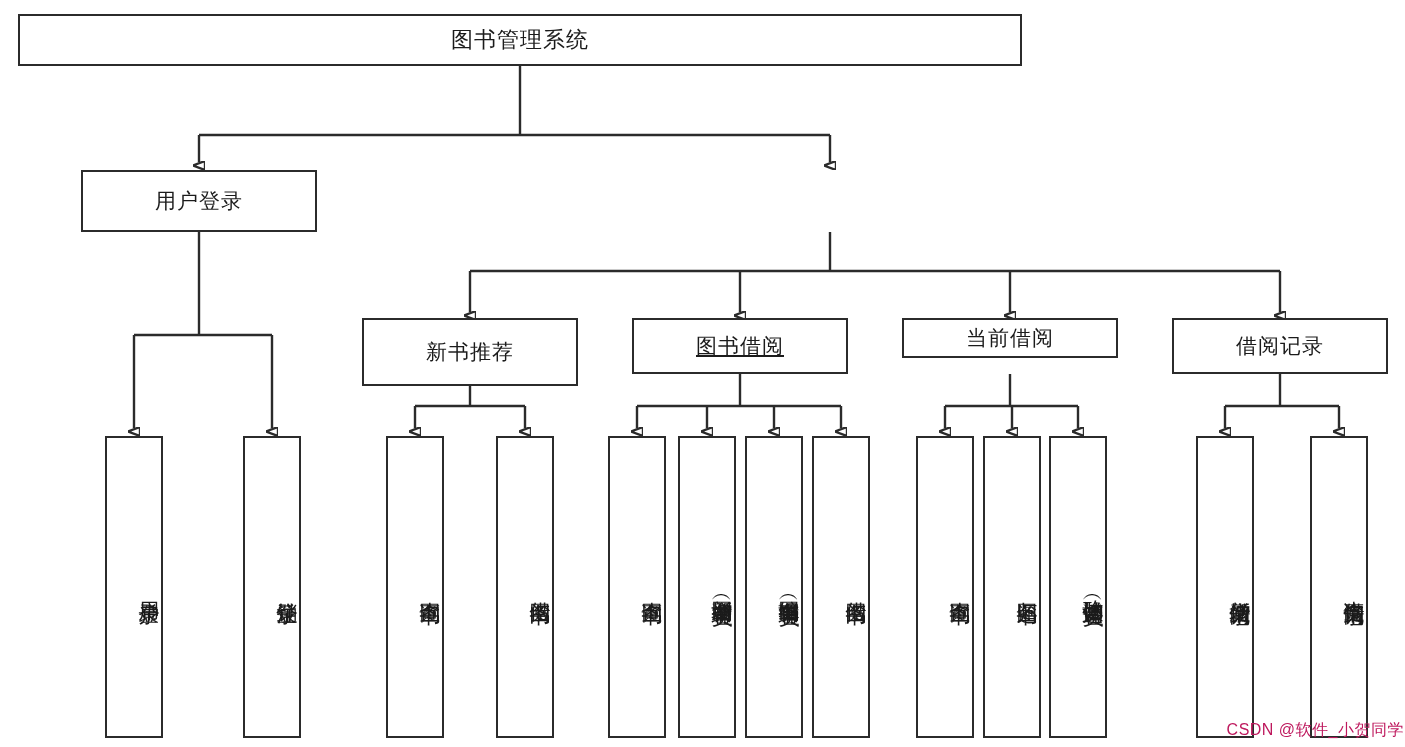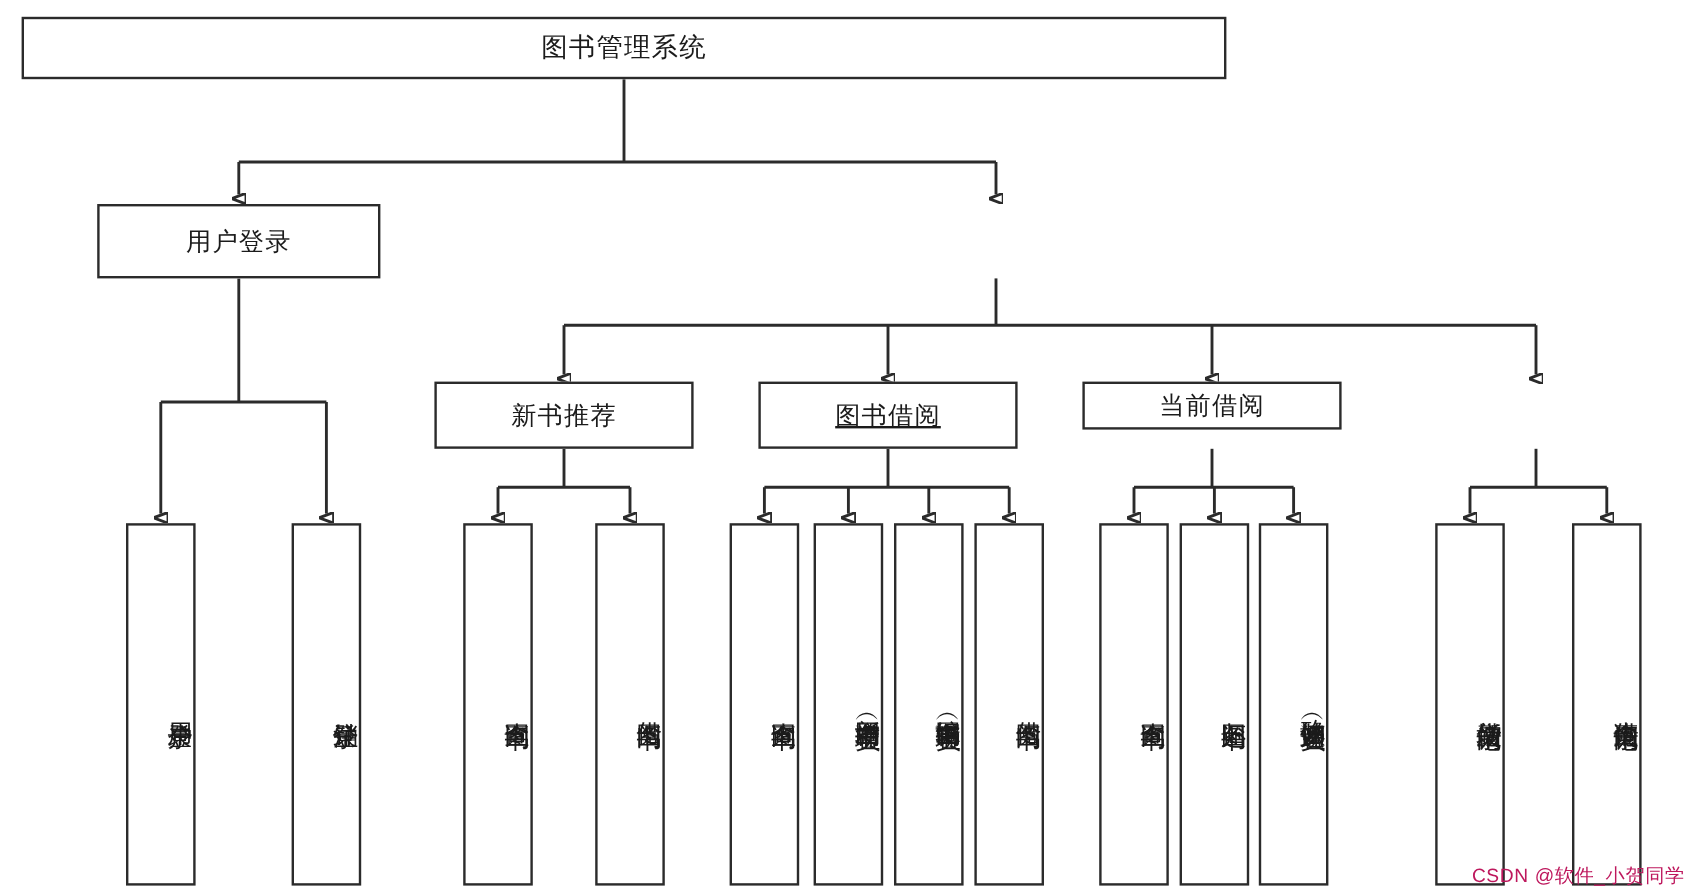--- a/index.html
+++ b/index.html
@@ -122,23 +122,24 @@
     <line x1="1280" y1="374" x2="1280" y2="406"></line>
     <line x1="1225" y1="406" x2="1339" y2="406"></line>
     <line x1="1225" y1="406" x2="1225" y2="428" marker-end="url(#arrow)"></line>
     <line x1="1339" y1="406" x2="1339" y2="428" marker-end="url(#arrow)"></line>
   </svg>
 
   <div class="node horiz root" style="left:18px; top:14px; width:1004px; height:52px;">图书管理系统</div>
 
   <div class="node horiz" style="left:81px; top:170px; width:236px; height:62px;">用户登录</div>
 
-  <div class="node horiz" style="left:362px; top:318px; width:216px; height:56px;">新书推荐</div>
+  <div class="node horiz" style="left:362px; top:318px; width:216px; height:68px;">新书推荐</div>
   <div class="node horiz" style="left:632px; top:318px; width:216px; height:56px;text-decoration:underline;">图书借阅</div>
   <div class="node horiz" style="left:902px; top:318px; width:216px; height:40px;">当前借阅</div>
+  <div class="node horiz" style="left:1172px; top:318px; width:216px; height:56px;">借阅记录</div>
 
   <div class="node vert" style="left:105px; top:436px; width:58px; height:302px;">用户登录</div>
   <div class="node vert" style="left:243px; top:436px; width:58px; height:302px;">注销登录</div>
 
   <div class="node vert" style="left:386px; top:436px; width:58px; height:302px;">查询图书</div>
   <div class="node vert" style="left:496px; top:436px; width:58px; height:302px;">借阅图书</div>
 
   <div class="node vert" style="left:608px; top:436px; width:58px; height:302px;">查询图书</div>
   <div class="node vert" style="left:678px; top:436px; width:58px; height:302px;">新增图书（管理员）</div>
   <div class="node vert" style="left:745px; top:436px; width:58px; height:302px;">编辑图书（管理员）</div>

